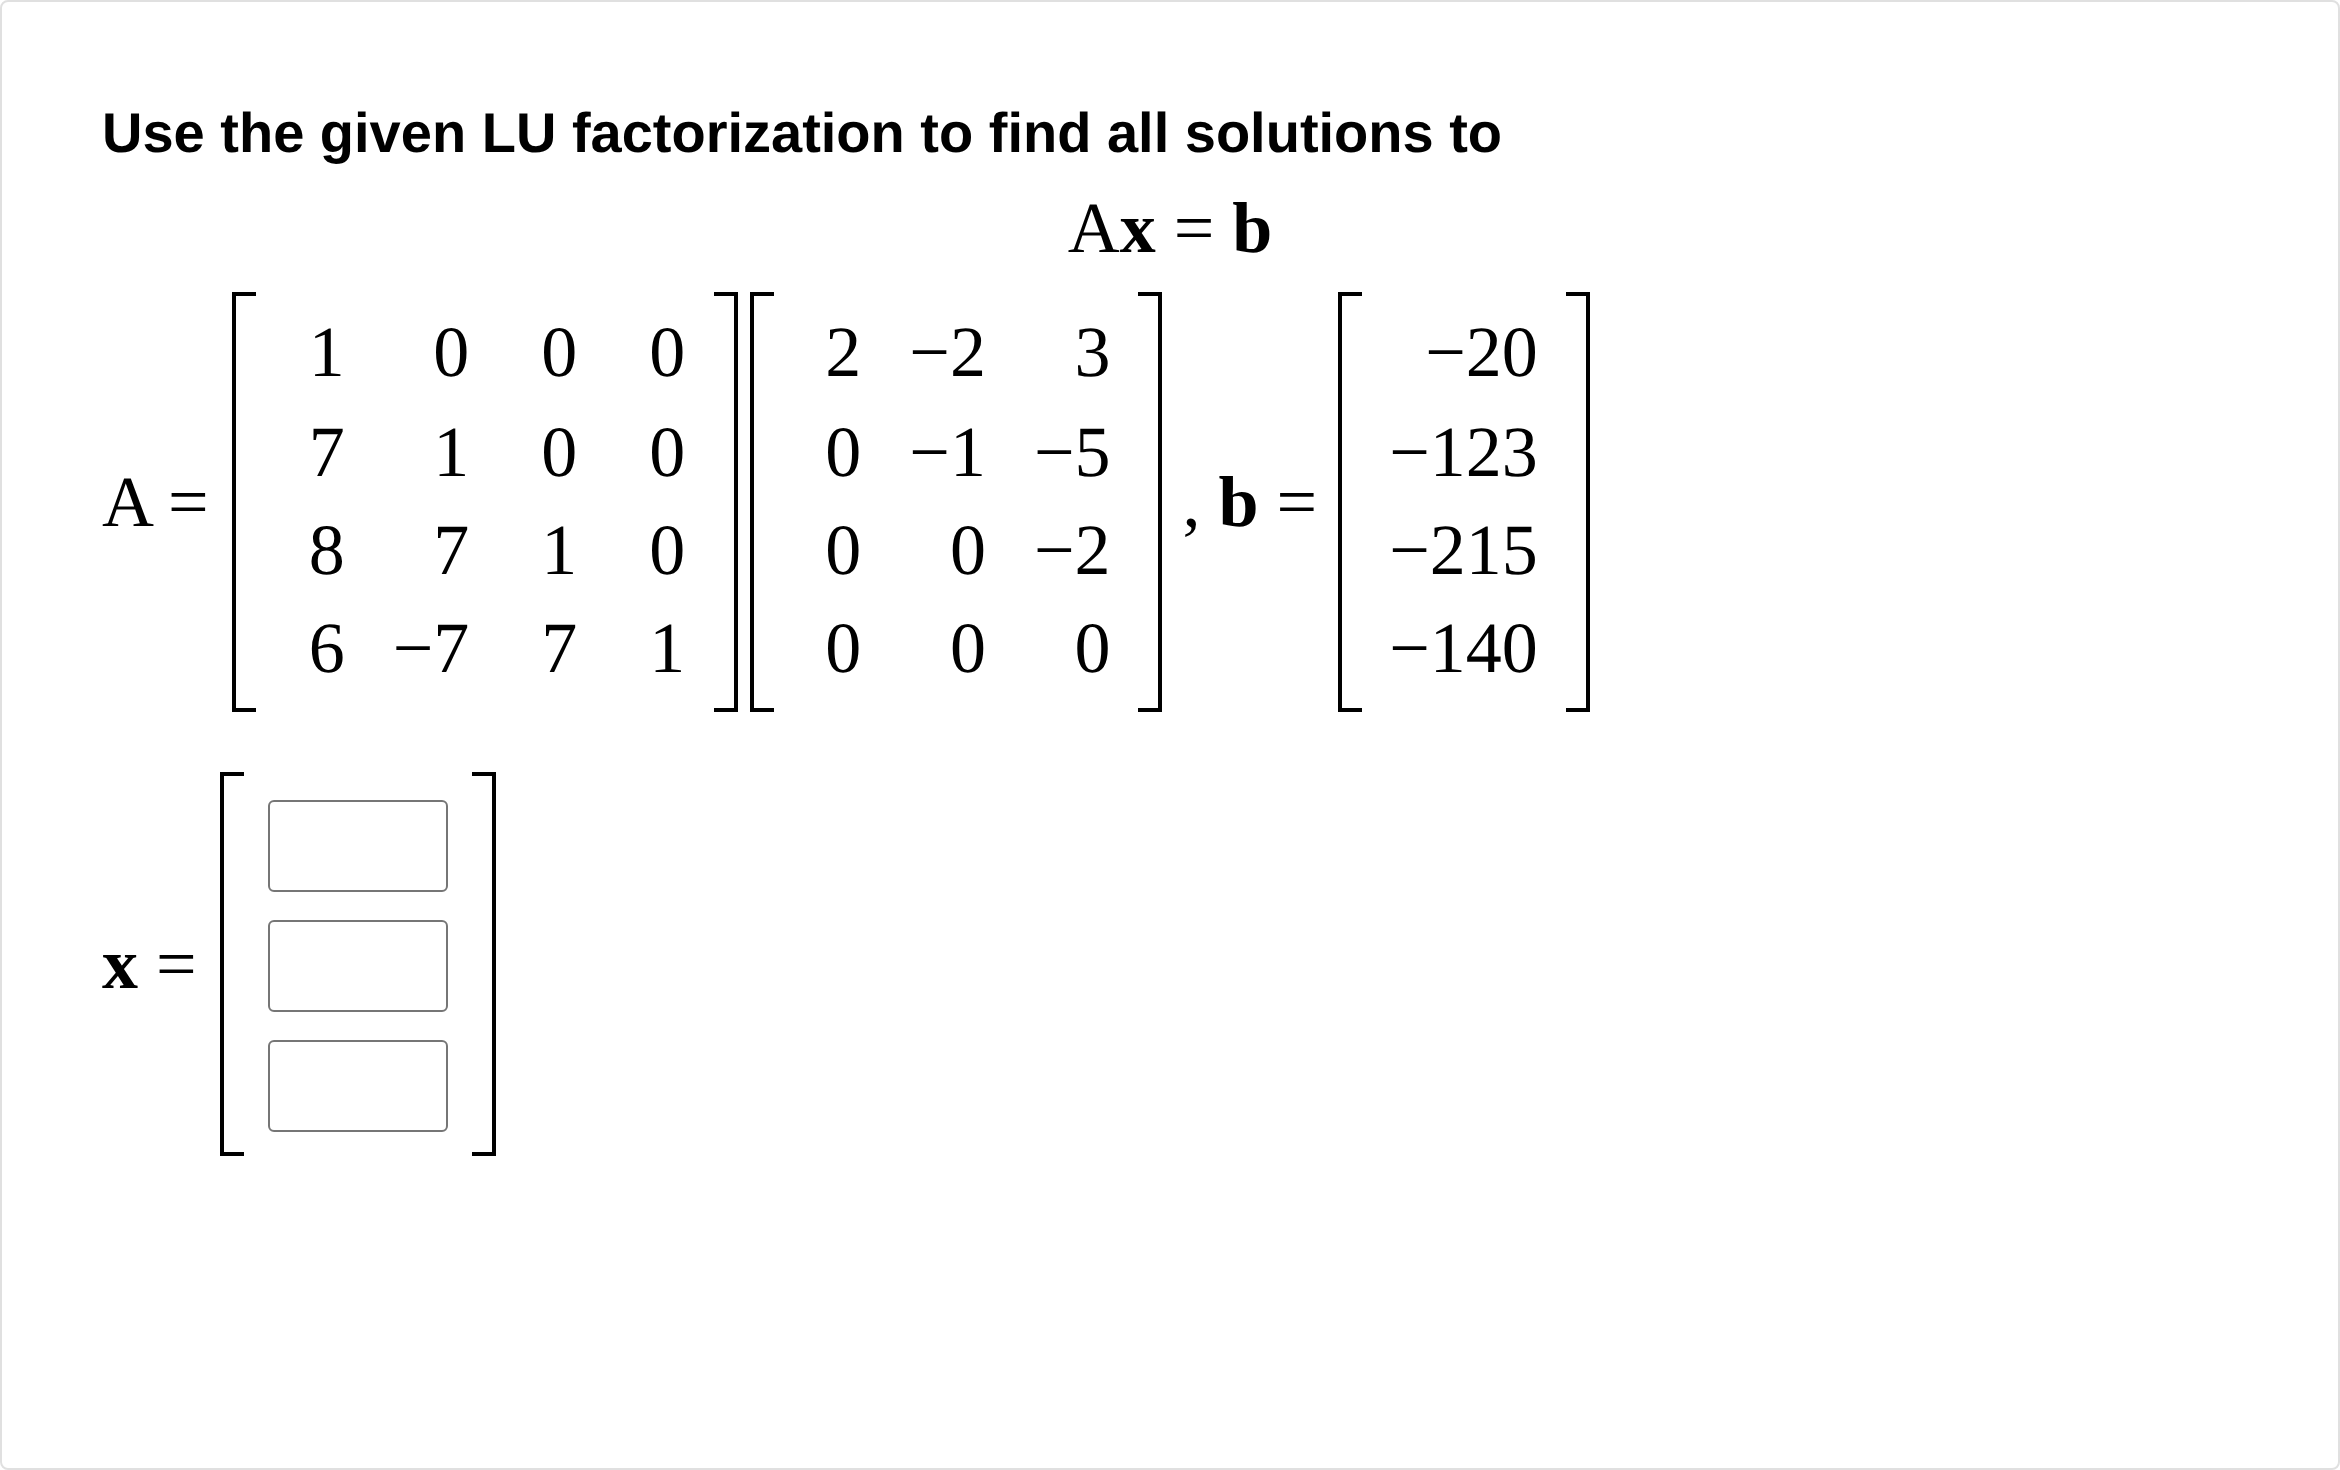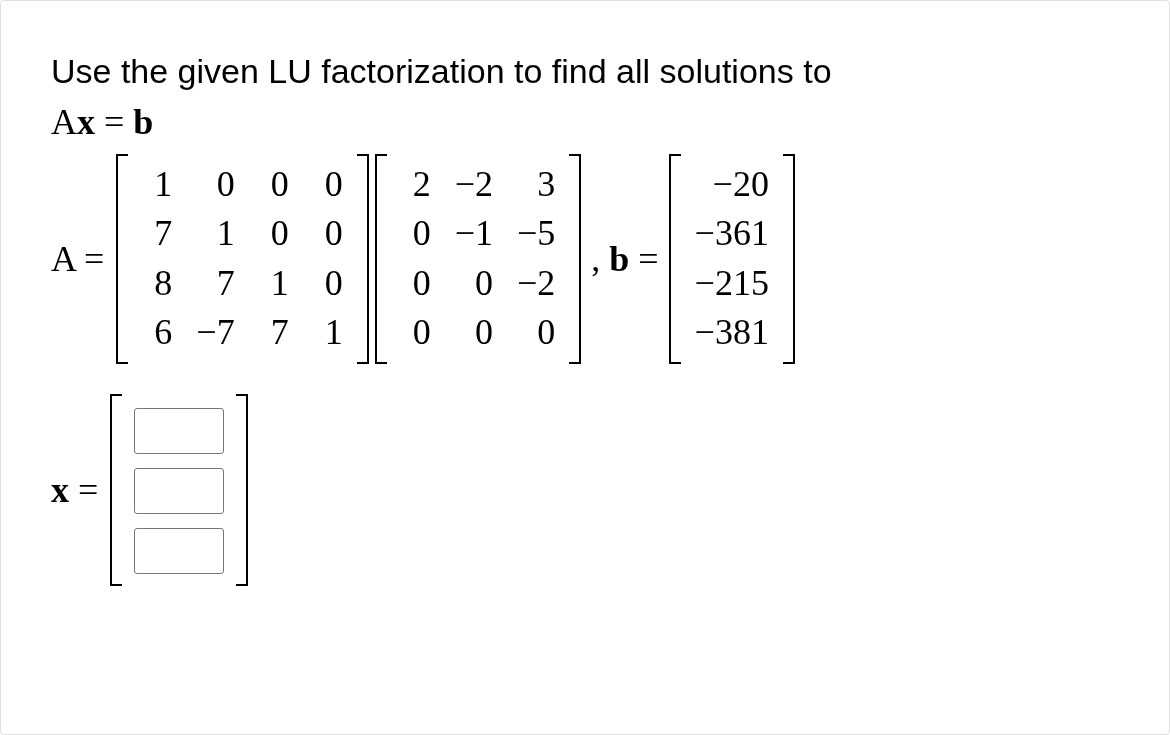--- a/index.html
+++ b/index.html
@@ -11,29 +11,30 @@
     color:#000;
     box-sizing:border-box;
     border:1px solid #e0e0e0;
     border-radius:4px;
   }
   .content{
     padding:48px 50px 0 50px;
   }
   .prompt-line{
     font-family:-apple-system, "Helvetica Neue", Helvetica, Arial, sans-serif;
-    font-size:34px;
+    font-size:28px;
     line-height:1.3;
-    font-weight:400;
+    font-weight:700;
     margin-bottom:6px;
   }
   .eqline{
     font-size:36px;
     line-height:1.3;
     margin-bottom:8px;
+    text-align:center;
   }
   .bold{font-weight:bold;}
   .math-row{
     display:flex;
     align-items:center;
     font-size:36px;
     gap:6px;
     margin-bottom:30px;
   }
   .label{
@@ -170,27 +171,27 @@
     <span class="sep">, <span class="bold">b</span> =</span>
 
     <span class="mat">
       <span class="br-l"></span>
       <table>
         <tbody>
             <tr>
               <td>−20</td>
             </tr>
         <tr>
-              <td>−361</td>
+              <td>−123</td>
             </tr>
         <tr>
               <td>−215</td>
             </tr>
         <tr>
-              <td>−381</td>
+              <td>−140</td>
             </tr>
       </tbody>
         </table>
       <span class="br-r"></span>
     </span>
   </div>
 
   <div class="math-row">
     <span class="label"><span class="bold">x</span> =</span>
     <span class="mat input-mat">

